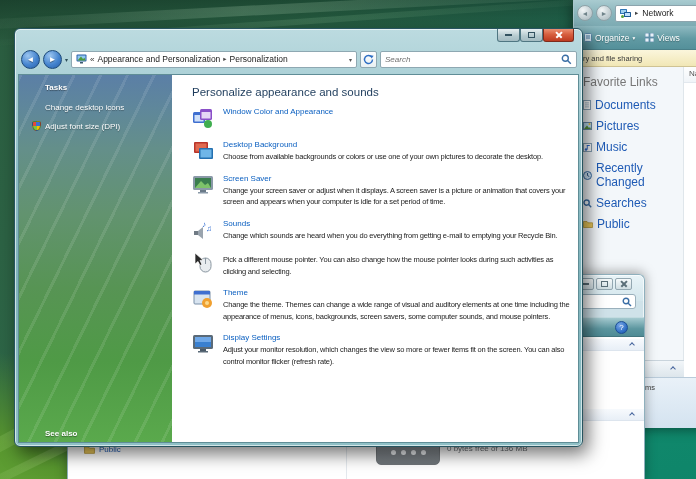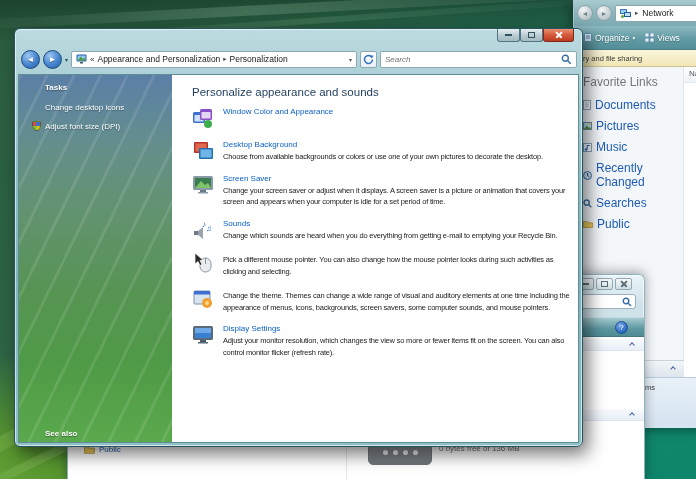--- a/index.html
+++ b/index.html
@@ -83,21 +83,21 @@
     background:radial-gradient(circle at 35% 30%, #7aa8e8, #2f6fc4 65%, #1d53a0);
     display:flex; align-items:center; justify-content:center; cursor:pointer; }
   .cw-content { position:relative; background:#fff; height:147px; }
   .cw-band { position:absolute; left:0; width:100%; height:12px;
     background:linear-gradient(180deg,#f7fafd,#e8eff7); border-bottom:1px solid #dde5ee;
     display:flex; align-items:center; justify-content:flex-end; padding-right:10px; cursor:pointer; }
   .cw-band1 { top:2px; } .cw-band2 { top:72px; }
   .cw-sep { position:absolute; left:278px; top:0; bottom:0; width:1px; background:#e4e9ee; }
   .cw-public { position:absolute; left:16px; top:108px; display:flex; align-items:center; gap:4px;
     font-size:8px; color:#1f5bb5; cursor:pointer; }
-  .cw-drive { position:absolute; left:300px; top:103px; display:flex; align-items:flex-start; gap:7px; }
+  .cw-drive { position:absolute; left:308px; top:103px; display:flex; align-items:flex-start; gap:7px; }
   .drive-ic { width:64px; height:25px; border-radius:5px; border:1px solid #6f7478;
     background:linear-gradient(180deg,#9aa0a5,#7b8186 55%,#6e7478); display:flex; gap:5px;
     align-items:center; justify-content:center; }
   .drive-ic i { width:5px; height:5px; border-radius:50%; background:#e8eaec; }
   .cw-drive span { font-size:8px; color:#6b6f73; margin-top:4px; }
 
   
   .win-main { position:absolute; left:14px; top:28px; width:569px; height:419px; z-index:3;
     border:1px solid #27545f; border-radius:6px;
     background:linear-gradient(180deg,#bcdbe0,#8cbcc4 34%,#7fb3bb 60%,#8fc0c6);
@@ -440,20 +440,21 @@
           <div class="entry-desc">Pick a different mouse pointer. You can also change how the mouse pointer looks during such activities as clicking and selecting.</div>
         </div>
 
         <div class="entry">
           <svg class="entry-icon" viewBox="0 0 22 22">
             <rect x="2" y="3" width="16" height="13" rx="1" fill="#d8e4f0" stroke="#7a90a8"></rect>
             <rect x="2" y="3" width="16" height="3.5" fill="#3f6fd0"></rect>
             <circle cx="15" cy="15" r="5" fill="#f0a030"></circle>
             <circle cx="15" cy="15" r="2" fill="#fcd98a"></circle>
           </svg>
+          <div class="entry-link">Theme</div>
           <div class="entry-desc">Change the theme. Themes can change a wide range of visual and auditory elements at one time including the appearance of menus, icons, backgrounds, screen savers, some computer sounds, and mouse pointers.</div>
         </div>
 
         <div class="entry">
           <svg class="entry-icon" viewBox="0 0 22 22">
             <rect x="1" y="2" width="20" height="14" rx="1.5" fill="#5a6a78"></rect>
             <rect x="3" y="4" width="16" height="10" fill="#3a80d0"></rect>
             <rect x="3" y="4" width="16" height="5" fill="#6fa8e8"></rect>
             <rect x="8" y="16" width="6" height="2" fill="#4a5a68"></rect>
             <rect x="6" y="18" width="10" height="1.5" fill="#5a6a78"></rect>

